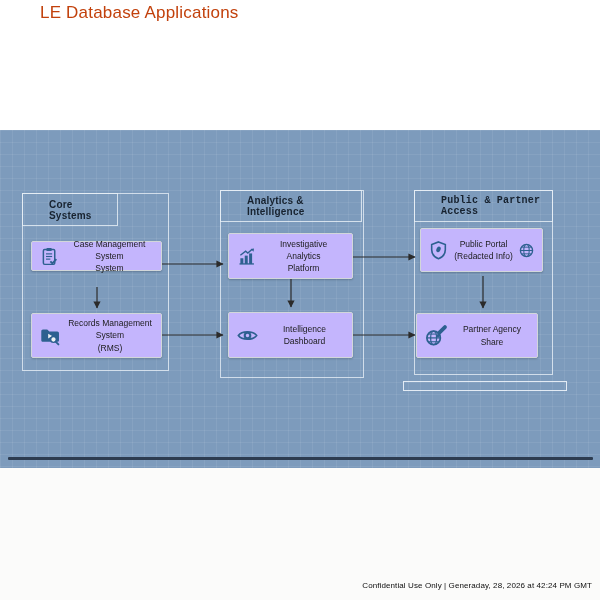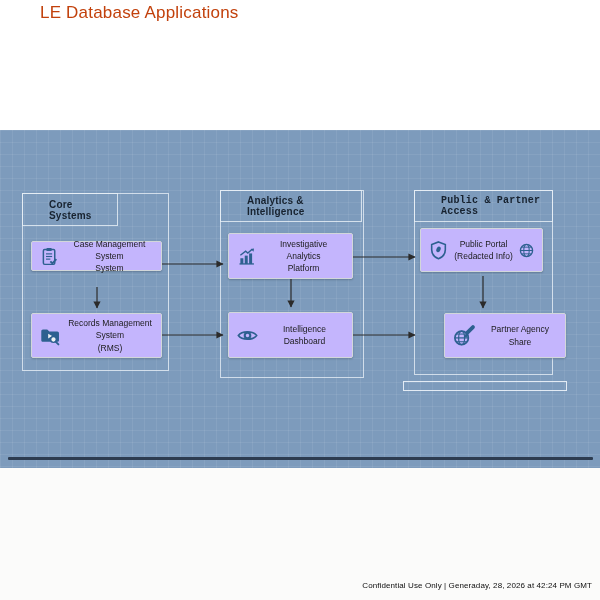--- a/index.html
+++ b/index.html
@@ -142,21 +142,21 @@
     <svg width="17" height="17" viewBox="0 0 24 24">
       <circle cx="12" cy="12" r="8.6" fill="none" stroke="#2d6090" stroke-width="1.9"></circle>
       <ellipse cx="12" cy="12" rx="3.8" ry="8.6" fill="none" stroke="#2d6090" stroke-width="1.5"></ellipse>
       <line x1="3.4" y1="12" x2="20.6" y2="12" stroke="#2d6090" stroke-width="1.5"></line>
       <line x1="4.8" y1="7.3" x2="19.2" y2="7.3" stroke="#2d6090" stroke-width="1.3"></line>
       <line x1="4.8" y1="16.7" x2="19.2" y2="16.7" stroke="#2d6090" stroke-width="1.3"></line>
     </svg>
   </span>
 </div>
 
-<div class="abs node" style="left:444px;top:313px;width:122px;height:45px;">
+<div class="abs node" style="left:416px;top:313px;width:122px;height:45px;">
   <span class="icon">
     <svg width="25" height="25" viewBox="0 0 26 26">
       <circle cx="10" cy="15.5" r="7" fill="none" stroke="#2d6090" stroke-width="1.8"></circle>
       <ellipse cx="10" cy="15.5" rx="3.1" ry="7" fill="none" stroke="#2d6090" stroke-width="1.3"></ellipse>
       <line x1="3" y1="15.5" x2="17" y2="15.5" stroke="#2d6090" stroke-width="1.3"></line>
       <line x1="5" y1="11.5" x2="15" y2="11.5" stroke="#2d6090" stroke-width="1.1"></line>
       <line x1="5" y1="19.5" x2="15" y2="19.5" stroke="#2d6090" stroke-width="1.1"></line>
       <line x1="16" y1="10" x2="21.8" y2="4.2" stroke="#2d6090" stroke-width="4" stroke-linecap="round"></line>
       <path d="M12.6 13.4 L15.4 10.6 L17.4 12.6 L14.6 15.4 Z" fill="#2d6090"></path>
     </svg>

